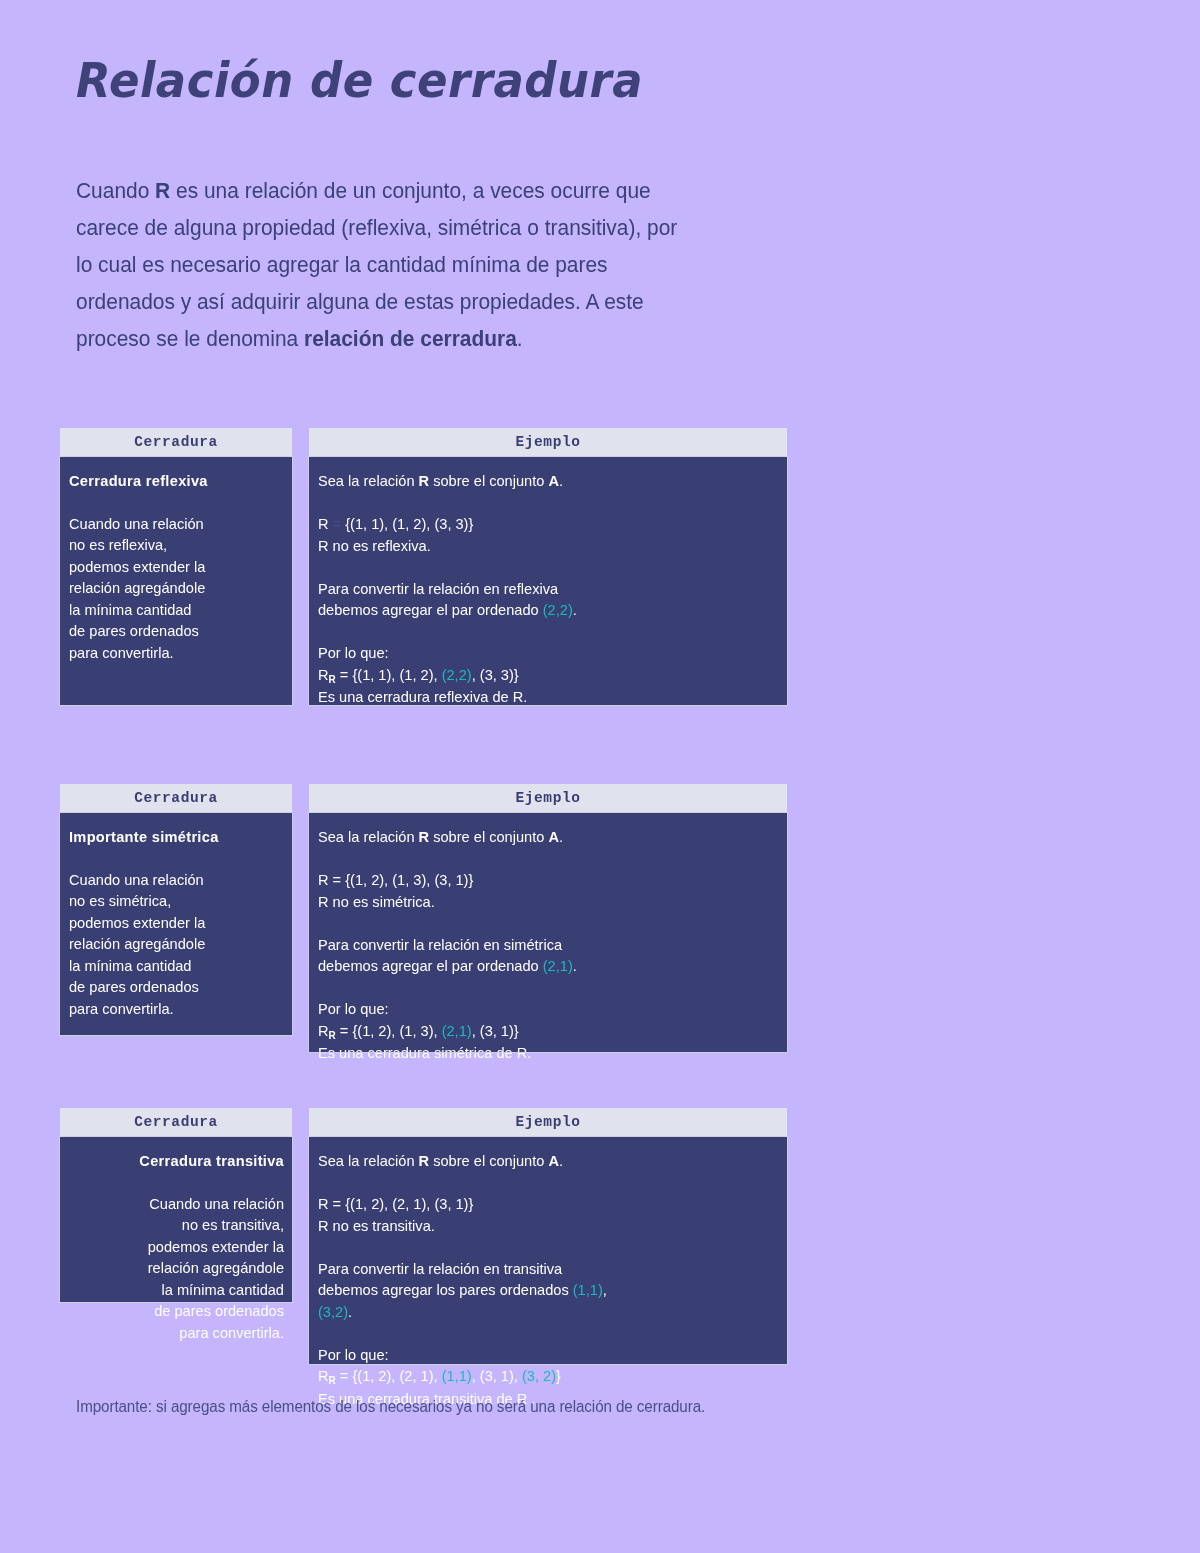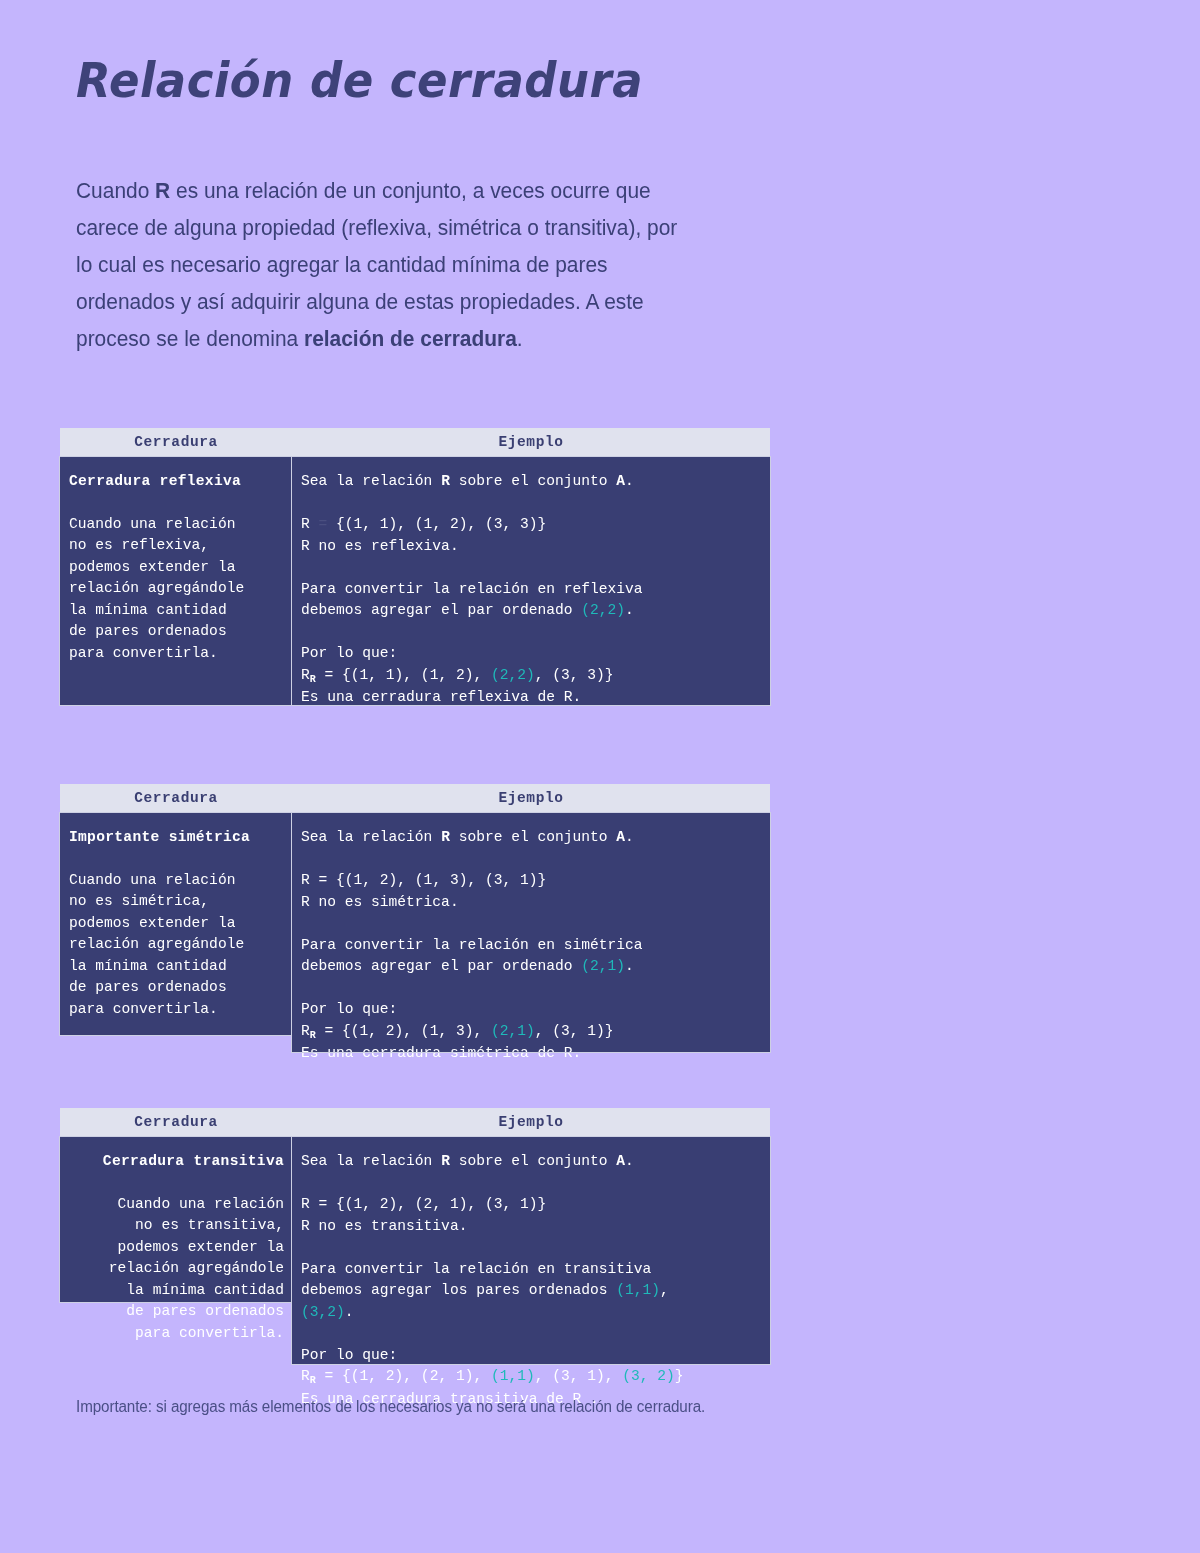--- a/index.html
+++ b/index.html
@@ -54,41 +54,41 @@
 
   
   .block {
     position: absolute;
     left: 60px;
     width: 718px;
   }
   .block .cols {
     display: flex;
     align-items: flex-start;
-    gap: 0;
+    gap: 17px;
   }
   .col-left  { width: 232px; flex: 0 0 232px; }
   .col-right { width: 478px; flex: 0 0 478px; }
 
   .col-head {
     background: #e0e2ee;
     color: #3a3f72;
     text-align: center;
     font-family: "Liberation Mono", monospace;
     font-size: 14.5px;
     font-weight: bold;
     letter-spacing: 0.6px;
     padding: 6px 0 7px 0;
     line-height: 16px;
   }
 
   .col-body {
     background: #393e73;
     color: #ffffff;
-    font-family: Liberation Mono, monospace;
+    font-family: Liberation Sans, sans-serif;
     font-size: 14.6px;
     line-height: 21.5px;
     padding: 14px 8px 14px 9px;
     box-sizing: border-box;
     white-space: pre-wrap;
     outline: 1px solid #cdd0e3;
   }
 
   .cell-title {
     font-weight: bold;

